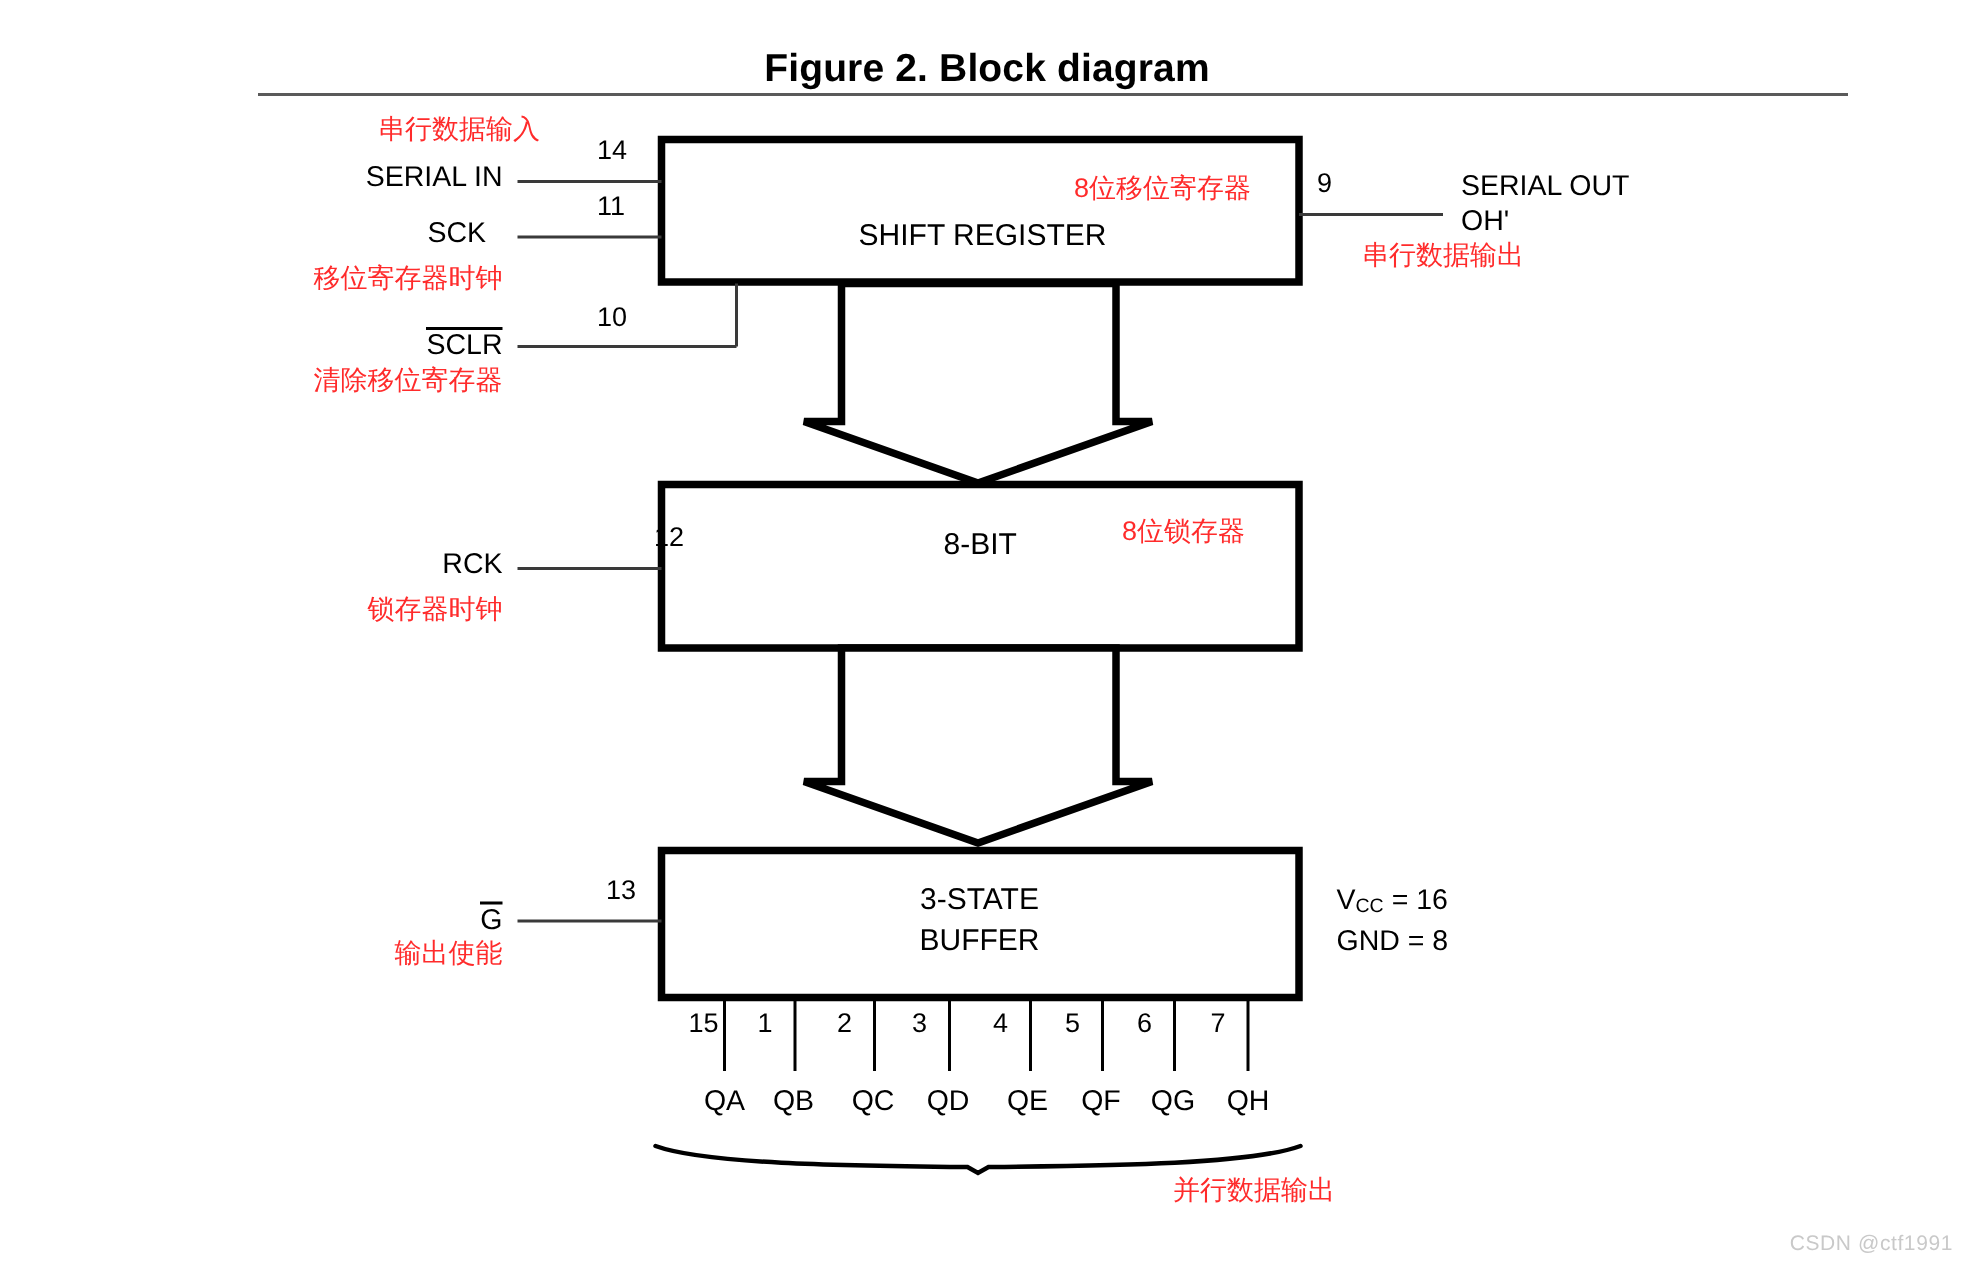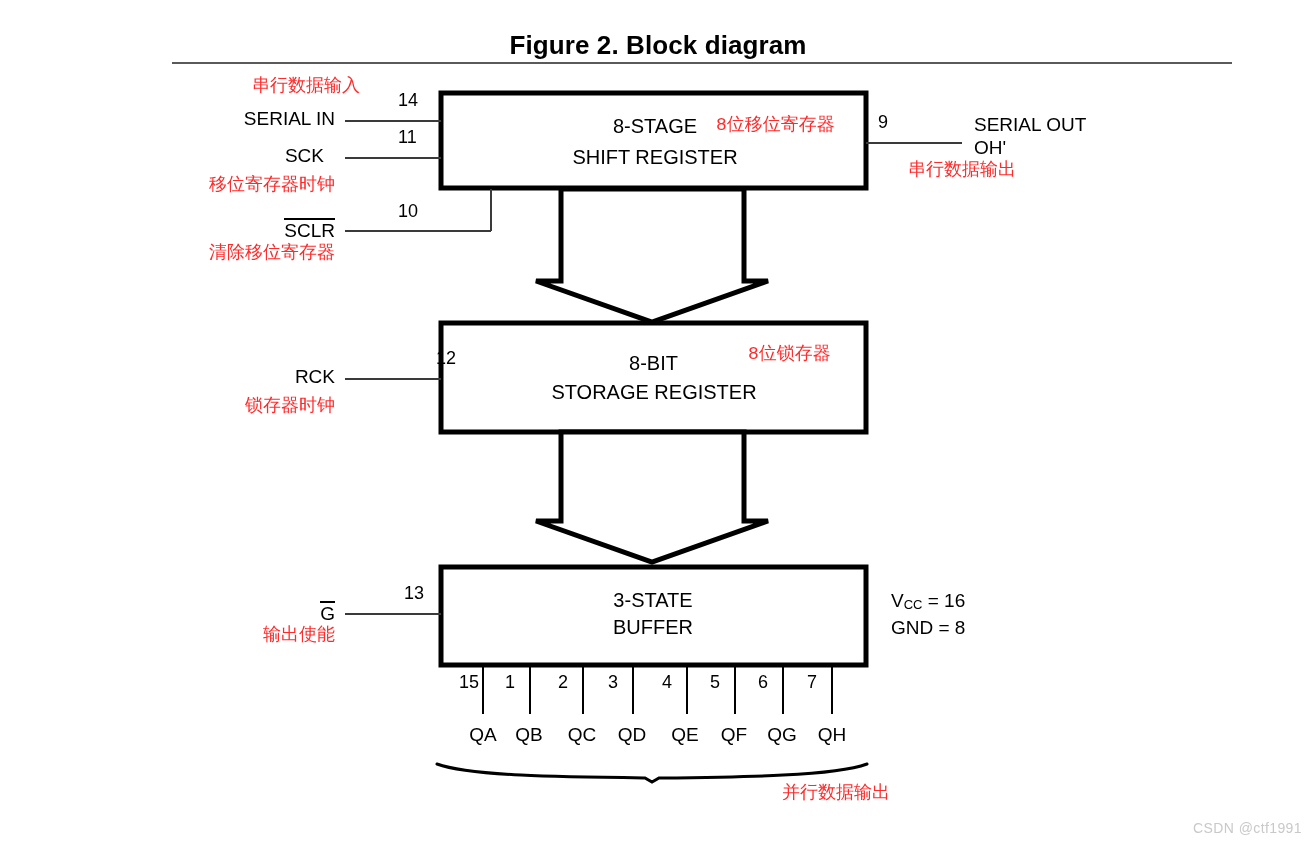--- a/index.html
+++ b/index.html
@@ -49,21 +49,21 @@
     font-size: 19px;
     font-family: "Liberation Sans", sans-serif;
     color: #000000;
     white-space: nowrap;
     line-height: 1.18;
   }
   .lbl.red {
     color: #ff2b2b;
   }
   .lbl.cn {
-    font-family: Liberation Mono, monospace;
+    font-family: Liberation Sans, sans-serif;
     font-size: 18px;
   }
   .lbl.pin {
     font-size: 18px;
   }
   .lbl.boxtext {
     font-size: 20px;
     text-align: center;
   }
   .overbar {
@@ -141,36 +141,34 @@
   <div class="lbl rt" style="left:149px; top:145px; width:175px;">SCK</div>
   <div class="lbl pin" style="left:398px; top:127px;">11</div>
   <div class="lbl cn red rt" style="left:140px; top:175px; width:195px;">移位寄存器时钟</div>
 
   <div class="lbl rt" style="left:160px; top:218px; width:175px;">
     <span class="overbar">SCLR</span>
   </div>
   <div class="lbl pin" style="left:398px; top:201px;">10</div>
   <div class="lbl cn red rt" style="left:140px; top:243px; width:195px;">清除移位寄存器</div>
 
-  <div class="lbl boxtext" style="left:555px; top:115px; width:200px;">8-STAGE</div>
   <div class="lbl cn red" style="left:716px; top:115px;">8位移位寄存器</div>
   <div class="lbl boxtext" style="left:525px; top:146px; width:260px;">SHIFT REGISTER</div>
 
   <div class="lbl pin" style="left:878px; top:112px;">9</div>
   <div class="lbl" style="left:974px; top:114px;">SERIAL OUT</div>
   <div class="lbl" style="left:974px; top:137px;">OH'</div>
   <div class="lbl cn red" style="left:908px; top:160px;">串行数据输出</div>
 
   <div class="lbl rt" style="left:160px; top:366px; width:175px;">RCK</div>
   <div class="lbl pin" style="left:398px; top:348px;margin-left:38px;">12</div>
   <div class="lbl cn red rt" style="left:160px; top:396px; width:175px;">锁存器时钟</div>
 
   <div class="lbl boxtext" style="left:571px; top:352px; width:165px;">8-BIT</div>
   <div class="lbl cn red" style="left:748px; top:344px;">8位锁存器</div>
-  <div class="lbl boxtext" style="left:508px; top:381px; width:292px;">STORAGE REGISTER</div>
 
   <div class="lbl rt" style="left:160px; top:601px; width:175px;">
     <span class="overbar">G</span>
   </div>
   <div class="lbl pin" style="left:404px; top:583px;">13</div>
   <div class="lbl cn red rt" style="left:160px; top:625px; width:175px;">输出使能</div>
 
   <div class="lbl boxtext" style="left:568px; top:589px; width:170px;">3-STATE</div>
   <div class="lbl boxtext" style="left:568px; top:616px; width:170px;">BUFFER</div>
 

